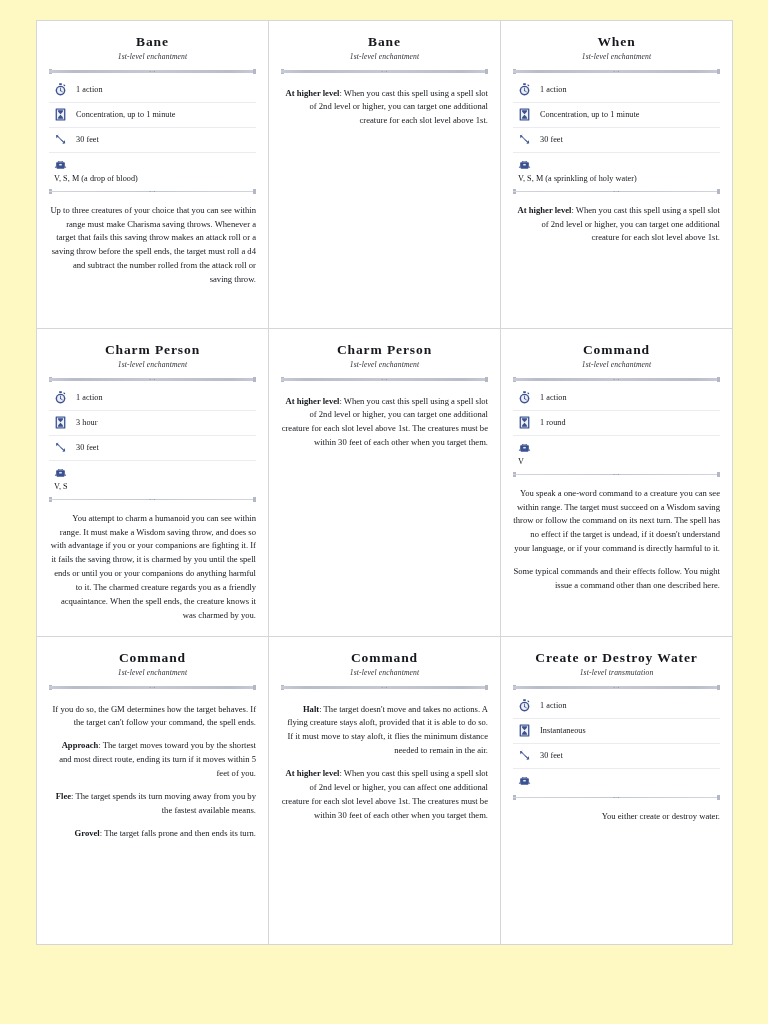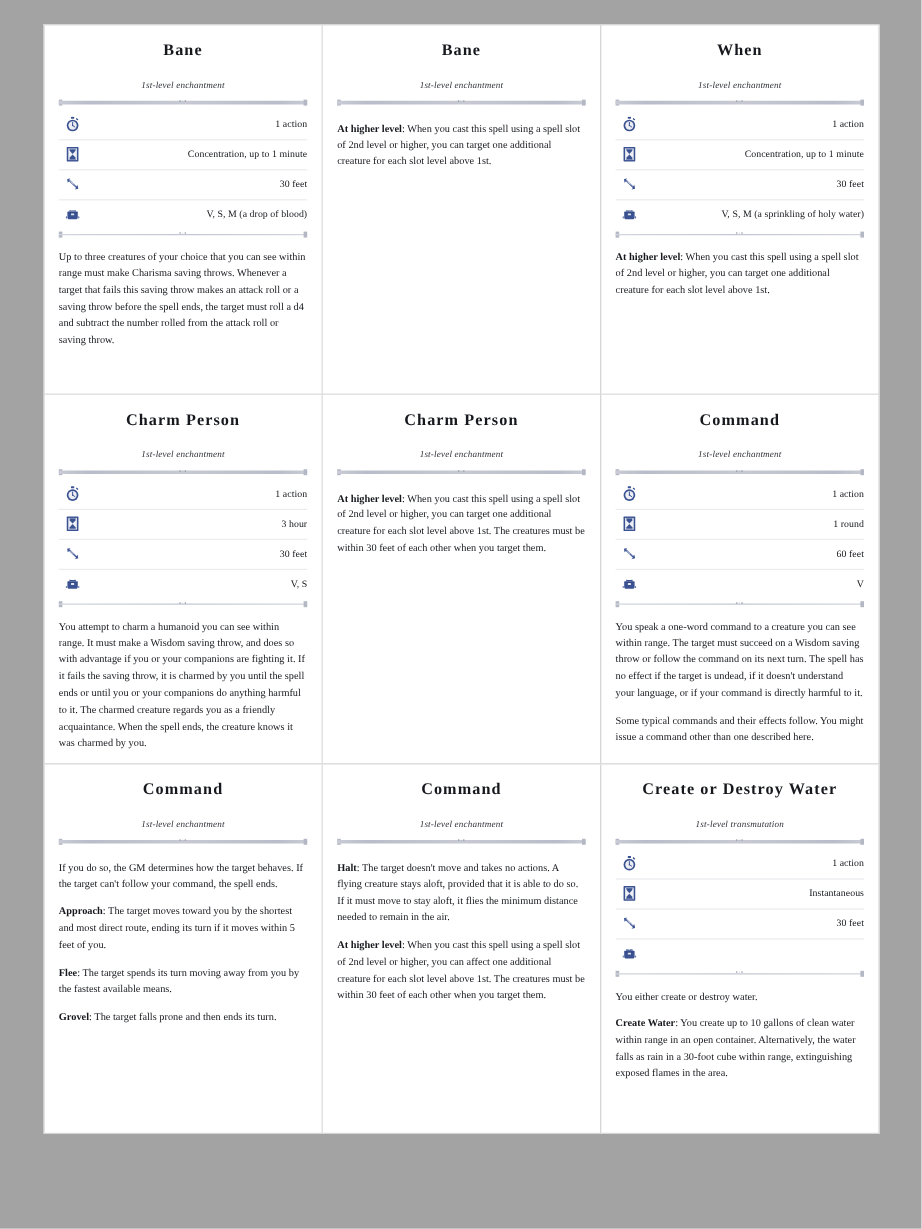--- a/index.html
+++ b/index.html
@@ -5,21 +5,21 @@
   * { box-sizing: border-box; }
   html, body {
     margin: 0; padding: 0;
     background: #ffffff;
     width: 768px; height: 1024px;
     font-family: "Liberation Serif", "DejaVu Serif", serif;
   }
   .page {
     width: 768px; height: 1024px;
     position: relative;
-    background: #a3a3a3;
+    background: #fef9c3;
     padding: 20px 34px 0 36px;
   }
   .grid {
     display: grid;
     grid-template-columns: 232px 232px 232px;
     grid-template-rows: 308px 308px 308px;
     border-top: 1px solid #d6d6d8;
     border-left: 1px solid #d6d6d8;
     width: 697px;
   }
@@ -40,21 +40,21 @@
     font-family: "Liberation Serif", "DejaVu Serif", serif;
     line-height: 1.15;
     margin-top: 1px;
   }
   .card-sub {
     text-align: center;
     font-size: 7.6px;
     font-style: italic;
     color: #2c2f36;
     letter-spacing: 0.15px;
-    margin-top: 16px;
+    margin-top: 2px;
     margin-bottom: 7px;
   }
   
   .rule {
     position: relative;
     height: 7px;
     margin: 0 0 2px 0;
   }
   .rule .bar {
     position: absolute;
@@ -85,23 +85,22 @@
     top: 3px;
     background: linear-gradient(to right,#d2d5dd 0%, #c3c7d1 50%, #d2d5dd 100%);
   }
   .stats { margin-top: 3px; }
   .stat-row {
     display: flex;
     align-items: flex-start;
     border-bottom: 1px solid #ebecef;
     min-height: 25px;
     padding: 4px 0 4px 0;
-    justify-content: space-between;
-  }
-  .stat-row:last-child { border-bottom: none; }
+  }
+  .stat-row:last-child { border-bottom: none; flex-direction: column; }
   .stat-icon {
     width: 22px;
     min-width: 22px;
     display: flex;
     align-items: center;
     justify-content: center;
     padding-top: 1px;
   }
   .stat-text {
     font-size: 8.2px;
@@ -110,21 +109,21 @@
     padding-left: 5px;
     padding-top: 2px;
     letter-spacing: 0.05px;
   }
   .body {
     font-size: 8.6px;
     line-height: 1.62;
     color: #15171c;
     margin-top: 9px;
     letter-spacing: 0.01px;
-    text-align: left;
+    text-align: right;
   }
   .body p { margin: 0 0 9px 0; }
   .body p:last-child { margin-bottom: 0; }
   .body b { font-weight: 700; }
   .body.nostats { margin-top: 12px; }
 </style>
 </head>
 <body>
 
 <div class="page">
@@ -401,30 +400,20 @@
                 <path d="M7.6 19.4 h8.8 v-2.2 L12 12.4 L7.6 17.2 z" fill="#3b5292"></path>
                 <rect x="7" y="3.6" width="10" height="1.1" fill="#3b5292"></rect>
                 <rect x="7" y="19.3" width="10" height="1.1" fill="#3b5292"></rect>
               </svg>
             </span>
             <span class="stat-text">1 round</span>
           </div>
           <div class="stat-row">
             <span class="stat-icon">
               <svg width="13" height="13" viewBox="0 0 24 24">
-                <path d="M3.6 4.2 L8.6 3.0 L6.6 5.2 L17.4 15.6 L19.6 13.4 L20.8 19.0 L15.2 20.2 L17.4 18.0 L6.6 7.6 L4.6 9.6 z" fill="#3b5292"></path>
-                <path d="M6.2 4.8 L17.0 15.2" stroke="#6b7fb0" stroke-width="1.6"></path>
-                <path d="M9.0 8.0 L13.2 12.2" stroke="#eceef4" stroke-width="1.1"></path>
-              </svg>
-            </span>
-            <span class="stat-text">60 feet</span>
-          </div>
-          <div class="stat-row">
-            <span class="stat-icon">
-              <svg width="13" height="13" viewBox="0 0 24 24">
                 <path d="M5 8 h14 c0.6 0 1 0.4 1 1 v8 c0 1.6 -1.3 2.8 -2.8 2.8 h-10.4 C5.3 19.8 4 18.6 4 17 v-8 c0 -0.6 0.4 -1 1 -1 z" fill="#3b5292"></path>
                 <path d="M3.1 18.6 c-0.9 0 -1.5 -0.8 -1.5 -1.7 s0.6 -1.7 1.5 -1.7 z" fill="#3b5292"></path>
                 <path d="M20.9 18.6 c0.9 0 1.5 -0.8 1.5 -1.7 s-0.6 -1.7 -1.5 -1.7 z" fill="#3b5292"></path>
                 <path d="M7.6 5.4 c1.4 1.2 7.4 1.2 8.8 0 l0.9 2.6 h-10.6 z" fill="#3b5292"></path>
                 <rect x="9.6" y="10.6" width="4.8" height="3.1" rx="0.4" fill="#dfe3ee"></rect>
                 <rect x="6" y="9.6" width="12" height="1" fill="#2d4179"></rect>
               </svg>
             </span>
             <span class="stat-text">V</span>
           </div>
@@ -531,17 +520,16 @@
           </div>
         </div>
         <div class="rule thin">
           <span class="cap-l"></span>
           <span class="bar"></span>
           <span class="cap-r"></span>
           <span class="orn">•·•</span>
         </div>
         <div class="body">
           <p><span>You either create or destroy water.</span></p>
-          <p><b>Create Water</b><span>: You create up to 10 gallons of clean water within range in an open container. Alternatively, the water falls as rain in a 30-foot cube within range, extinguishing exposed flames in the area.</span></p>
         </div>
       </div>
     </div>
 </div>
 
 </body></html>

